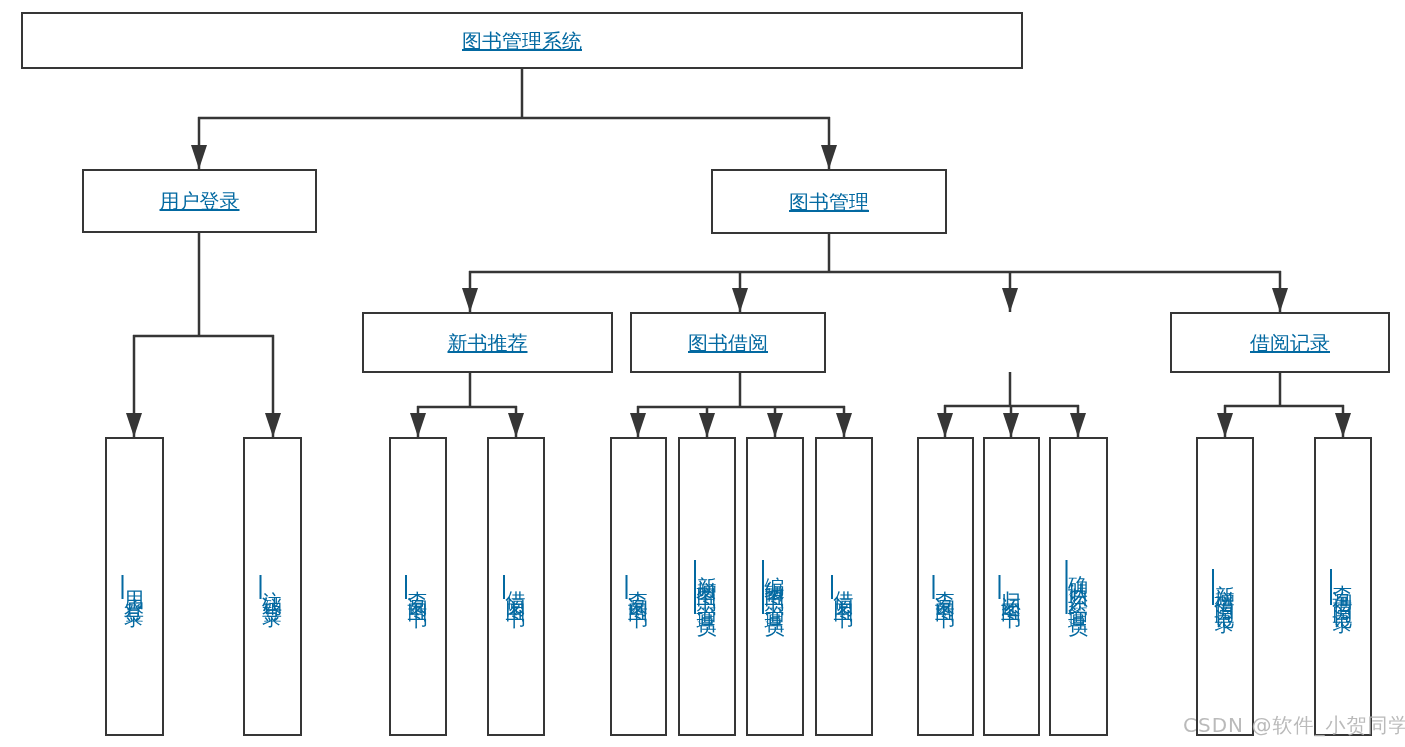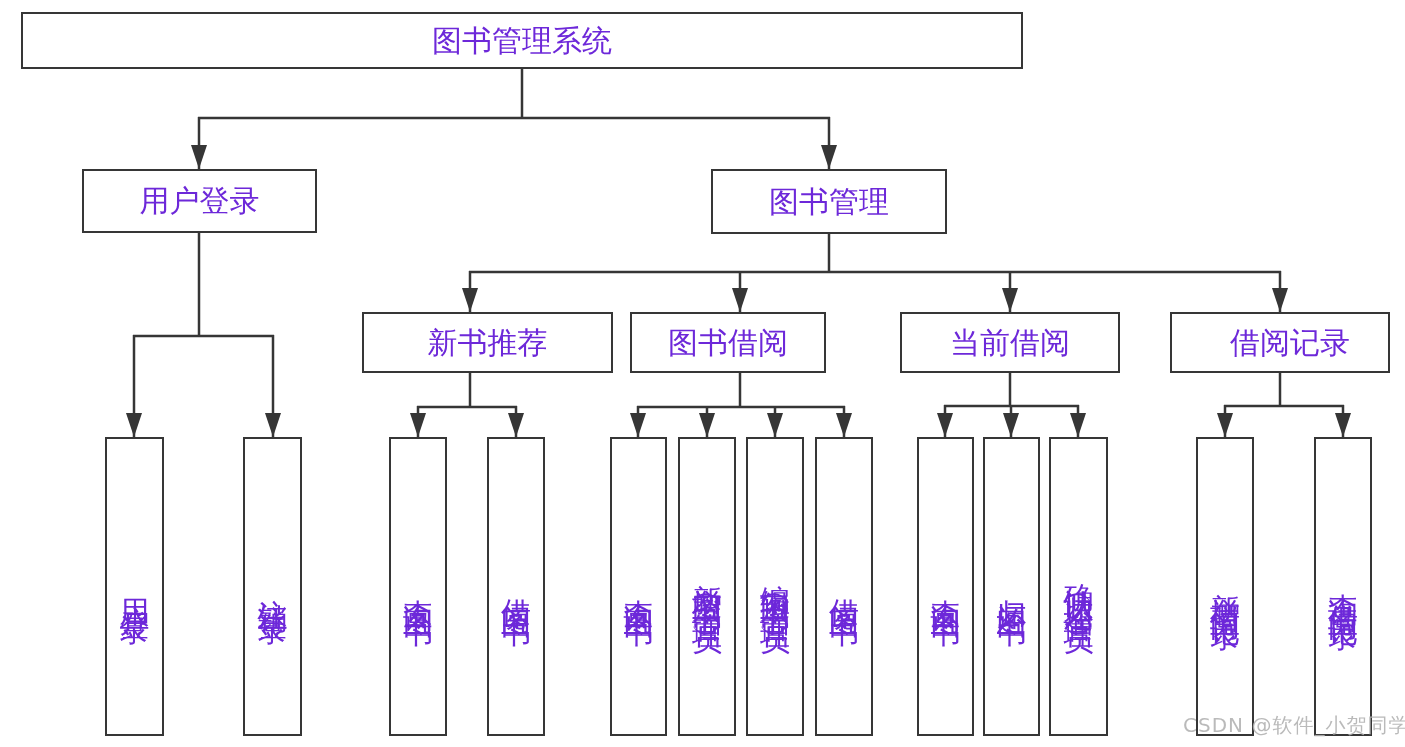--- a/index.html
+++ b/index.html
@@ -13,25 +13,26 @@
   }
   #wires { position: absolute; left: 0; top: 0; z-index: 0; }
   .box {
     position: absolute;
     background: #ffffff;
     border: 2.5px solid #363636;
     box-sizing: border-box;
     display: flex;
     align-items: center;
     justify-content: center;
-    color: #6d28d9;
-    font-size: 30px;
+    color: #0369a1;
+    font-size: 20px;
     line-height: 1;
     z-index: 1;
     white-space: nowrap;
+    text-decoration: underline;
   }
   .vbox span {
     writing-mode: vertical-rl;
     text-orientation: mixed;
     letter-spacing: 6px;
     white-space: nowrap;
   }
   
   .n-root  { left: 21px;  top: 12px;  width: 1002px; height: 57px; }
   
@@ -151,23 +152,20 @@
   <div class="box n-l1b">
     <span>图书管理</span>
   </div>
 
   <div class="box n-l2a">
     <span>新书推荐</span>
   </div>
   <div class="box n-l2b">
     <span>图书借阅</span>
   </div>
-  <div class="box n-l2c">
-    <span>当前借阅</span>
-  </div>
   <div class="box n-l2d">
     <span>借阅记录</span>
   </div>
 
   <div class="box vbox lf lf0">
     <span>用户登录</span>
   </div>
   <div class="box vbox lf lf1">
     <span>注销登录</span>
   </div>

